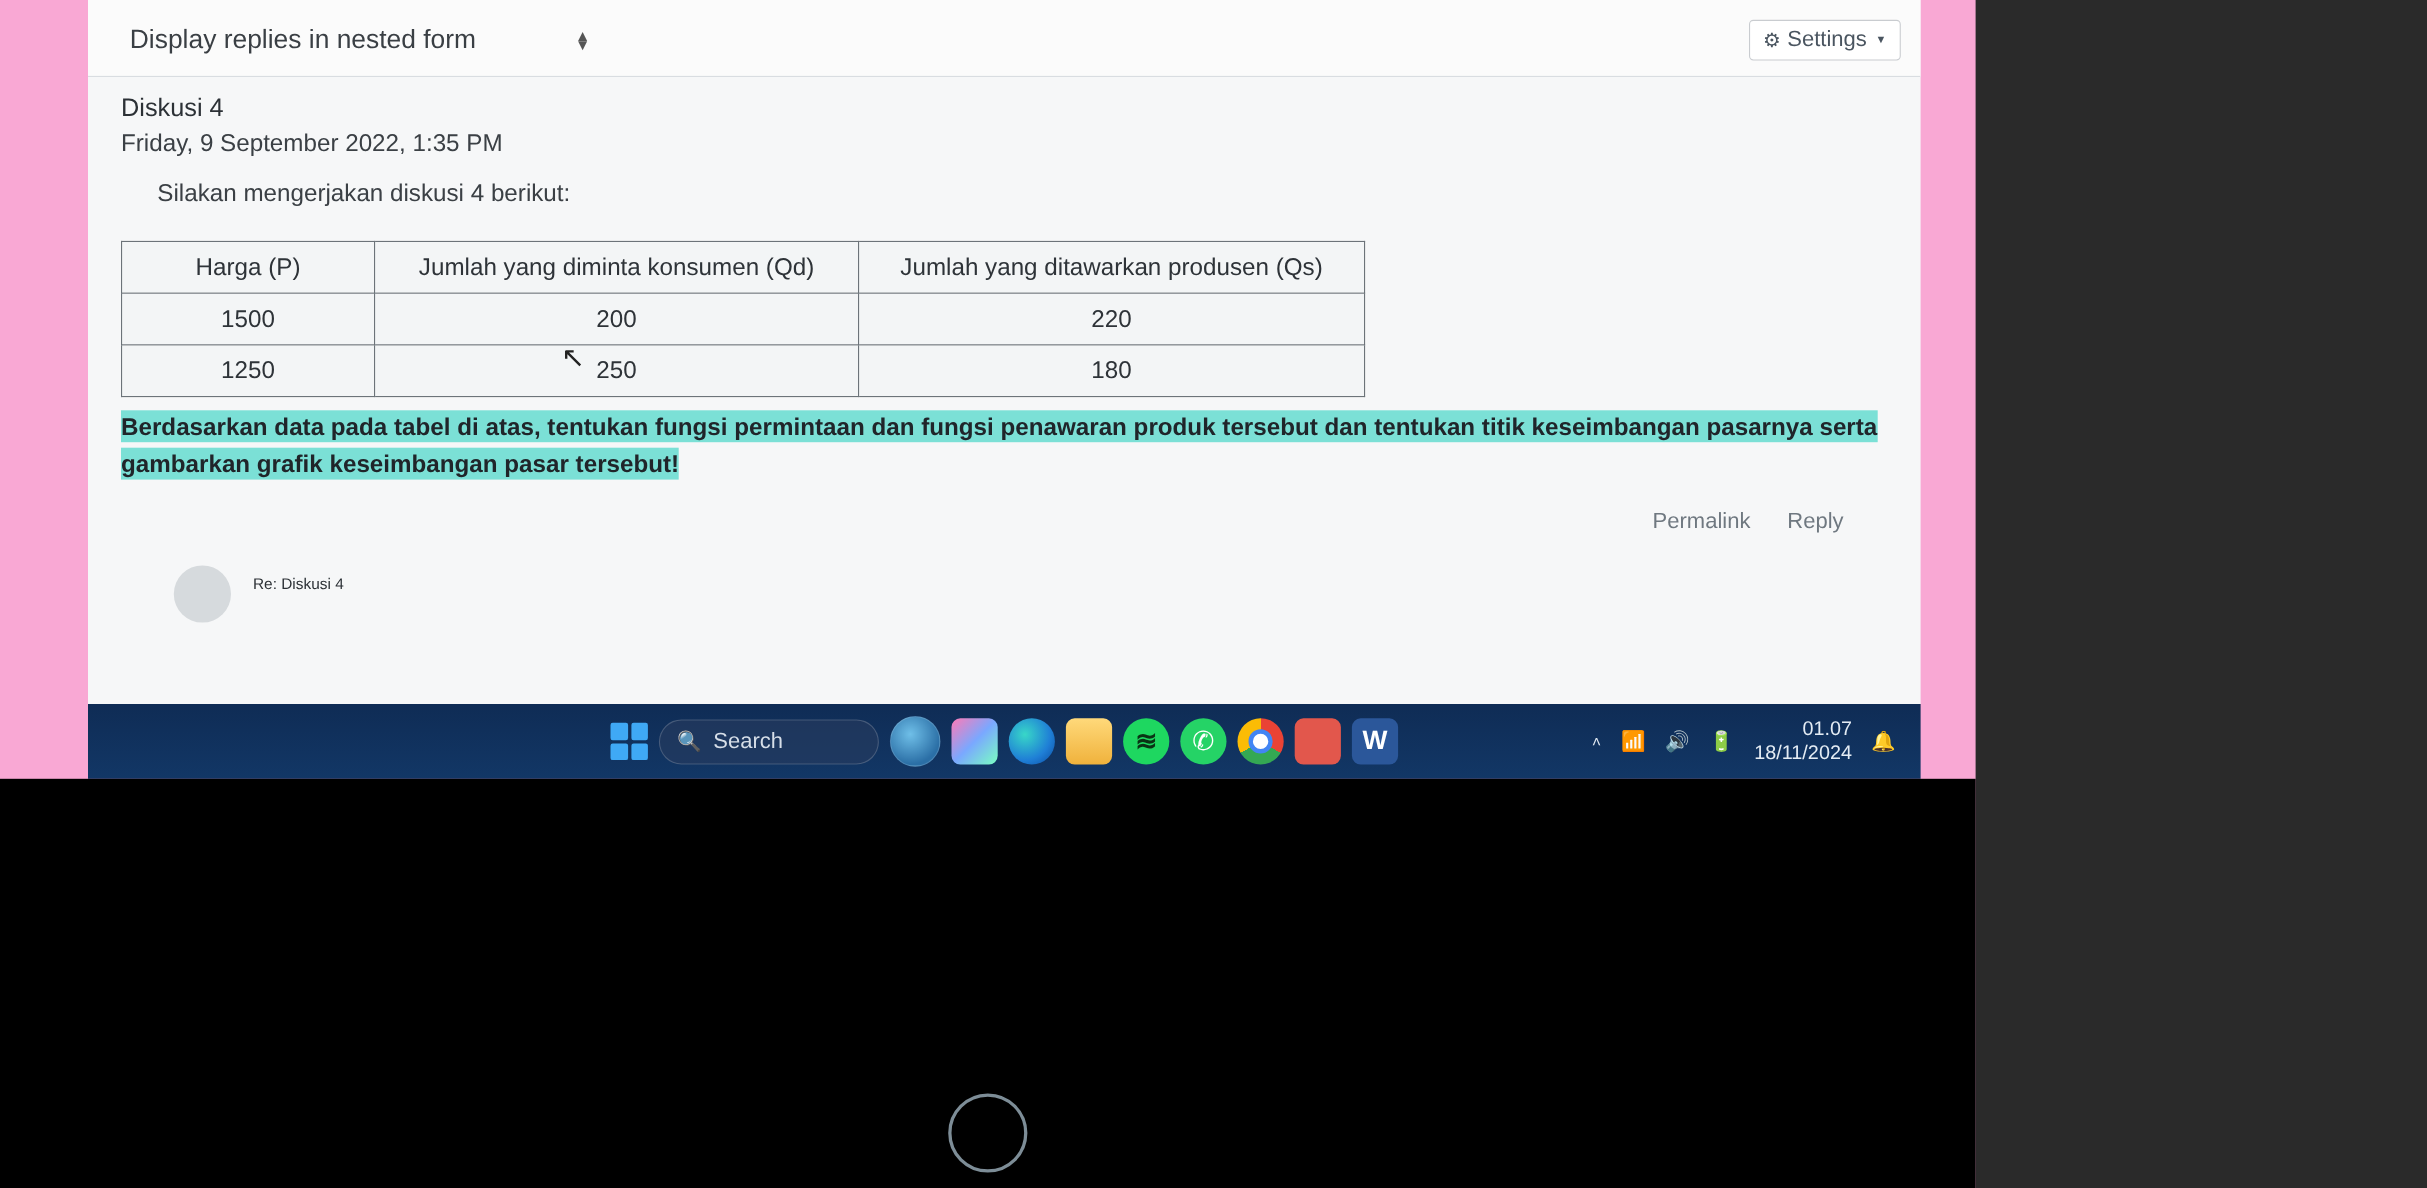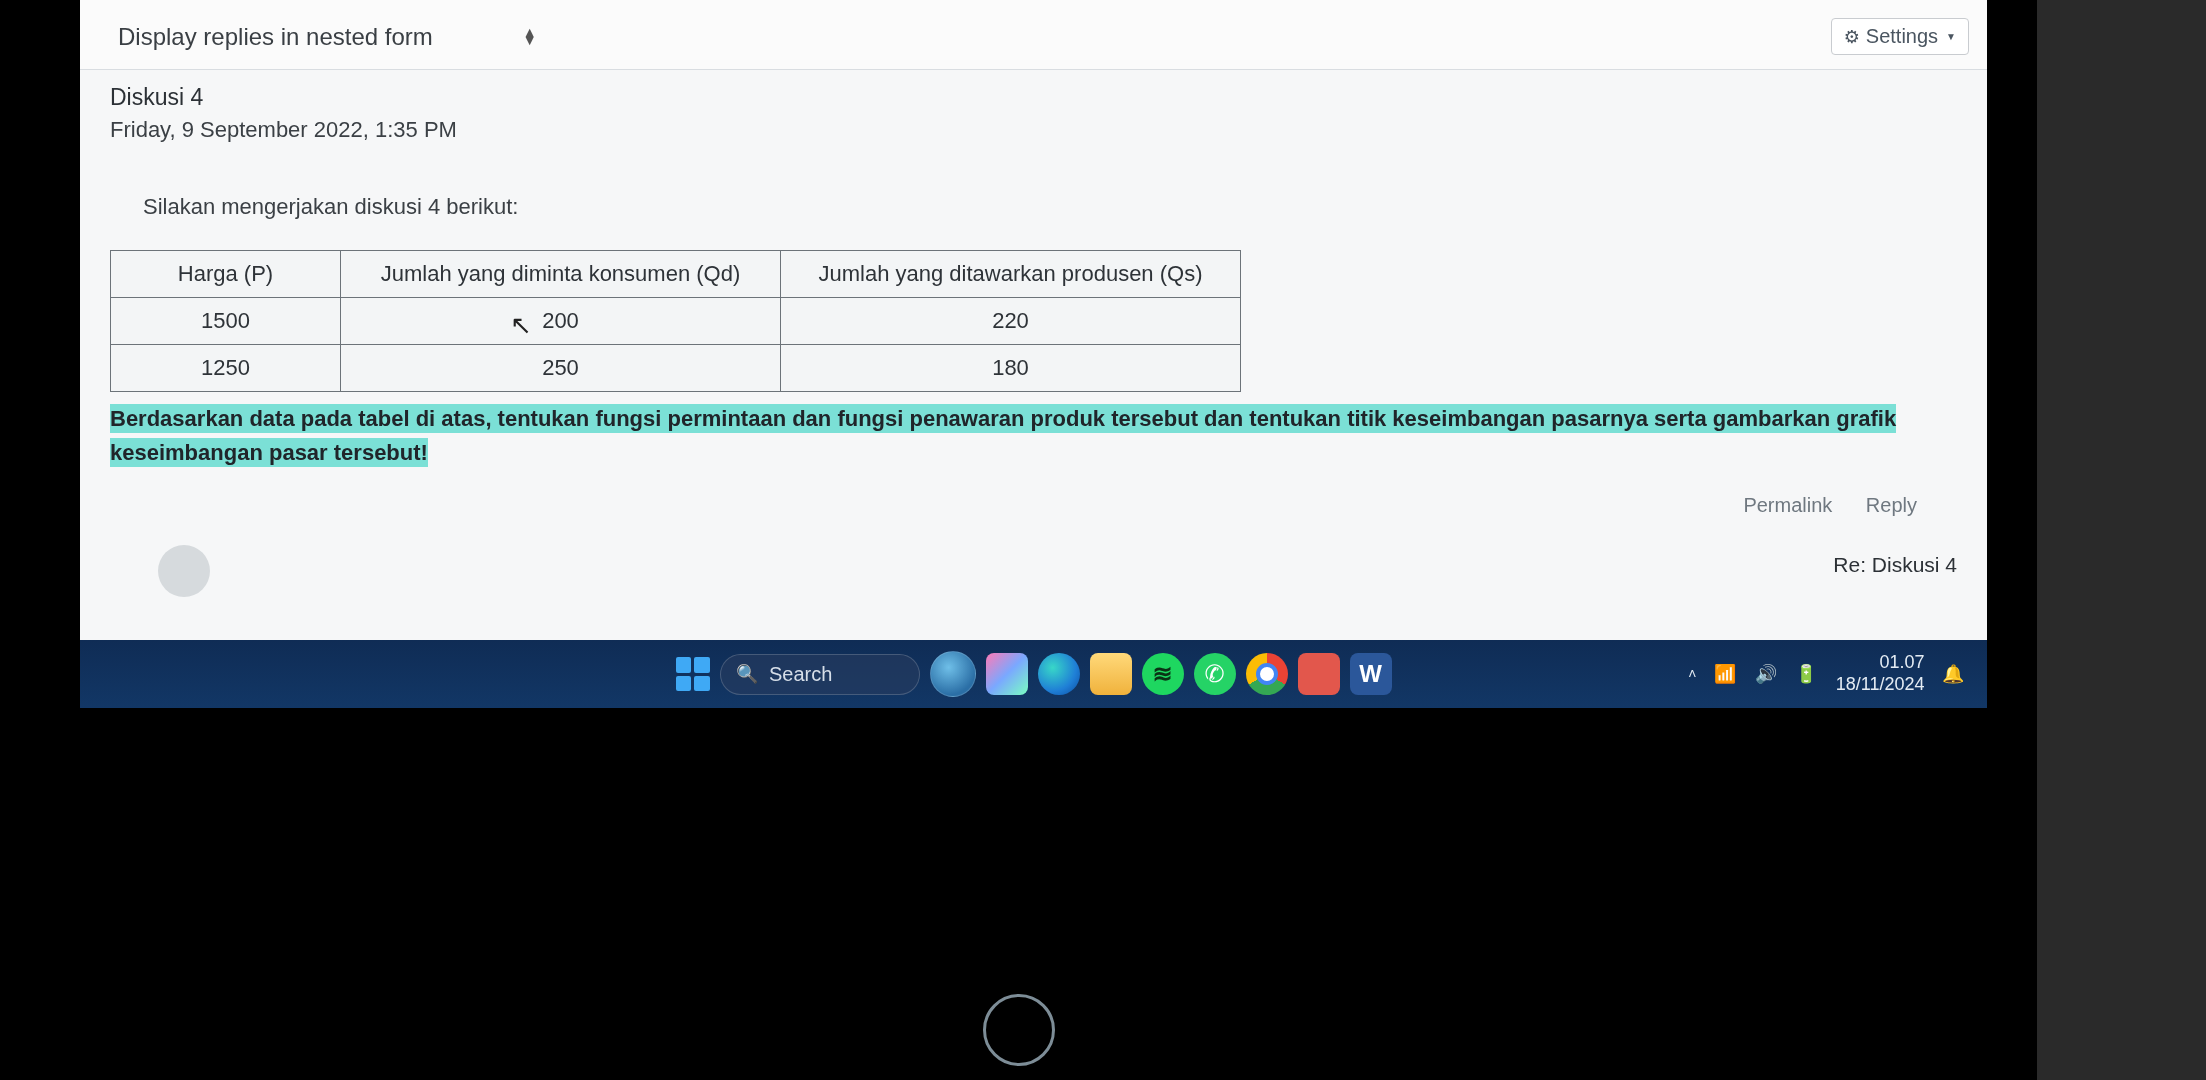--- a/index.html
+++ b/index.html
@@ -1,21 +1,21 @@
 <!DOCTYPE html>
 <html><head>
 <meta charset="utf-8">
 <style>
   * { box-sizing: border-box; margin: 0; padding: 0; }
   html, body { width: 100%; height: 100%; font-family: "Segoe UI", Arial, sans-serif; background: #2a2a2a; overflow: hidden; }
   
   .screen {
-    width: 2037px;
+    width: 1796px;
     height: 1080px;
-    background: #000000;
+    background: #f9a8d4;
     position: relative;
   }
   
   .browser-viewport {
     position: absolute;
     top: 0;
     left: 80px;
     right: 50px;
     height: 640px;
     background: #f6f7f8;
@@ -64,21 +64,21 @@
   }
   .post-title {
     font-size: 23px;
     font-weight: 400;
     color: #2c3136;
     margin-bottom: 6px;
   }
   .post-date {
     font-size: 22px;
     color: #3b4045;
-    margin-bottom: 51px;
+    margin-bottom: 20px;
   }
   .post-intro {
     font-size: 22px;
     color: #3b4045;
     margin-bottom: 30px;
     margin-left: 33px;
   }
   .hilite {
     background: #7be0d6;
     display: inline;
@@ -126,21 +126,21 @@
     padding: 14px 0 0 90px;
     position: relative;
   }
   .avatar-ph {
     position: absolute;
     left: 18px; top: 6px;
     width: 52px; height: 52px;
     border-radius: 50%;
     background: #d6dadd;
   }
-  .reply-title { font-size: 21px; color: #2c3136; margin-bottom: 2px; text-align: right; }
+  .reply-title { font-size: 14px; color: #2c3136; margin-bottom: 2px; }
   .reply-meta { font-size: 18px; color: #7a828a; }
   
   
   .taskbar {
     position: absolute;
     left: 80px; right: 50px;
     top: 640px;
     height: 68px;
     background: linear-gradient(180deg, #0f2c55 0%, #123766 100%);
     display: flex;

